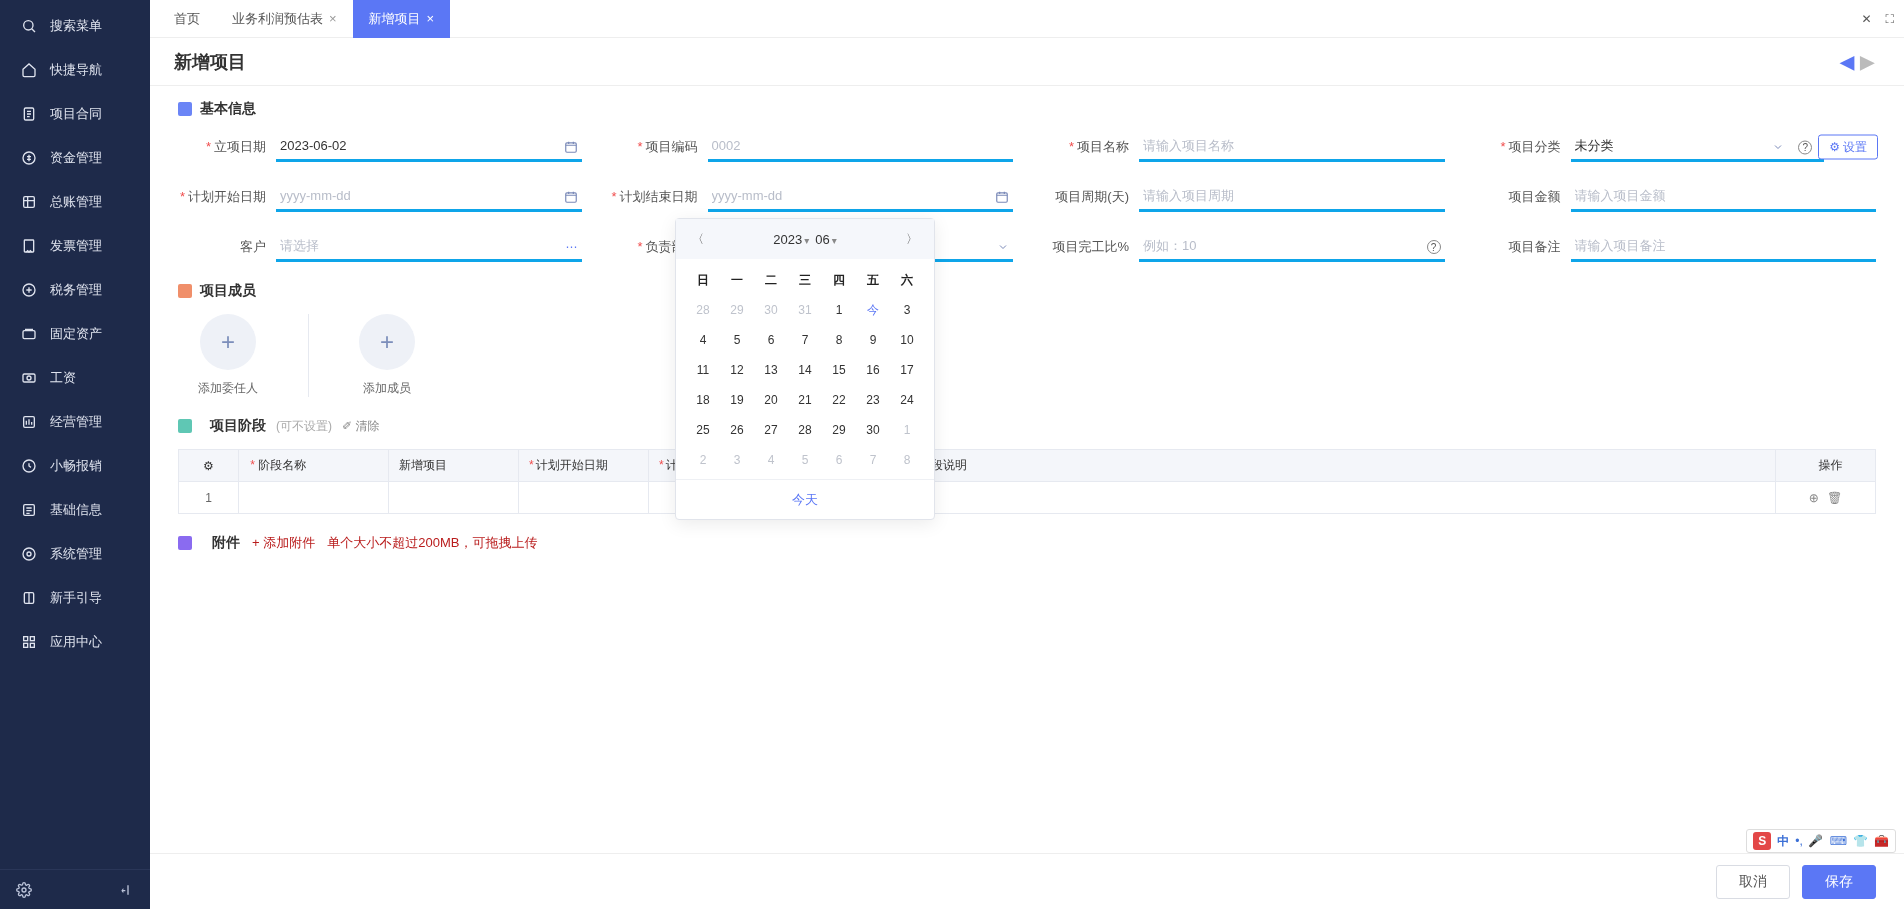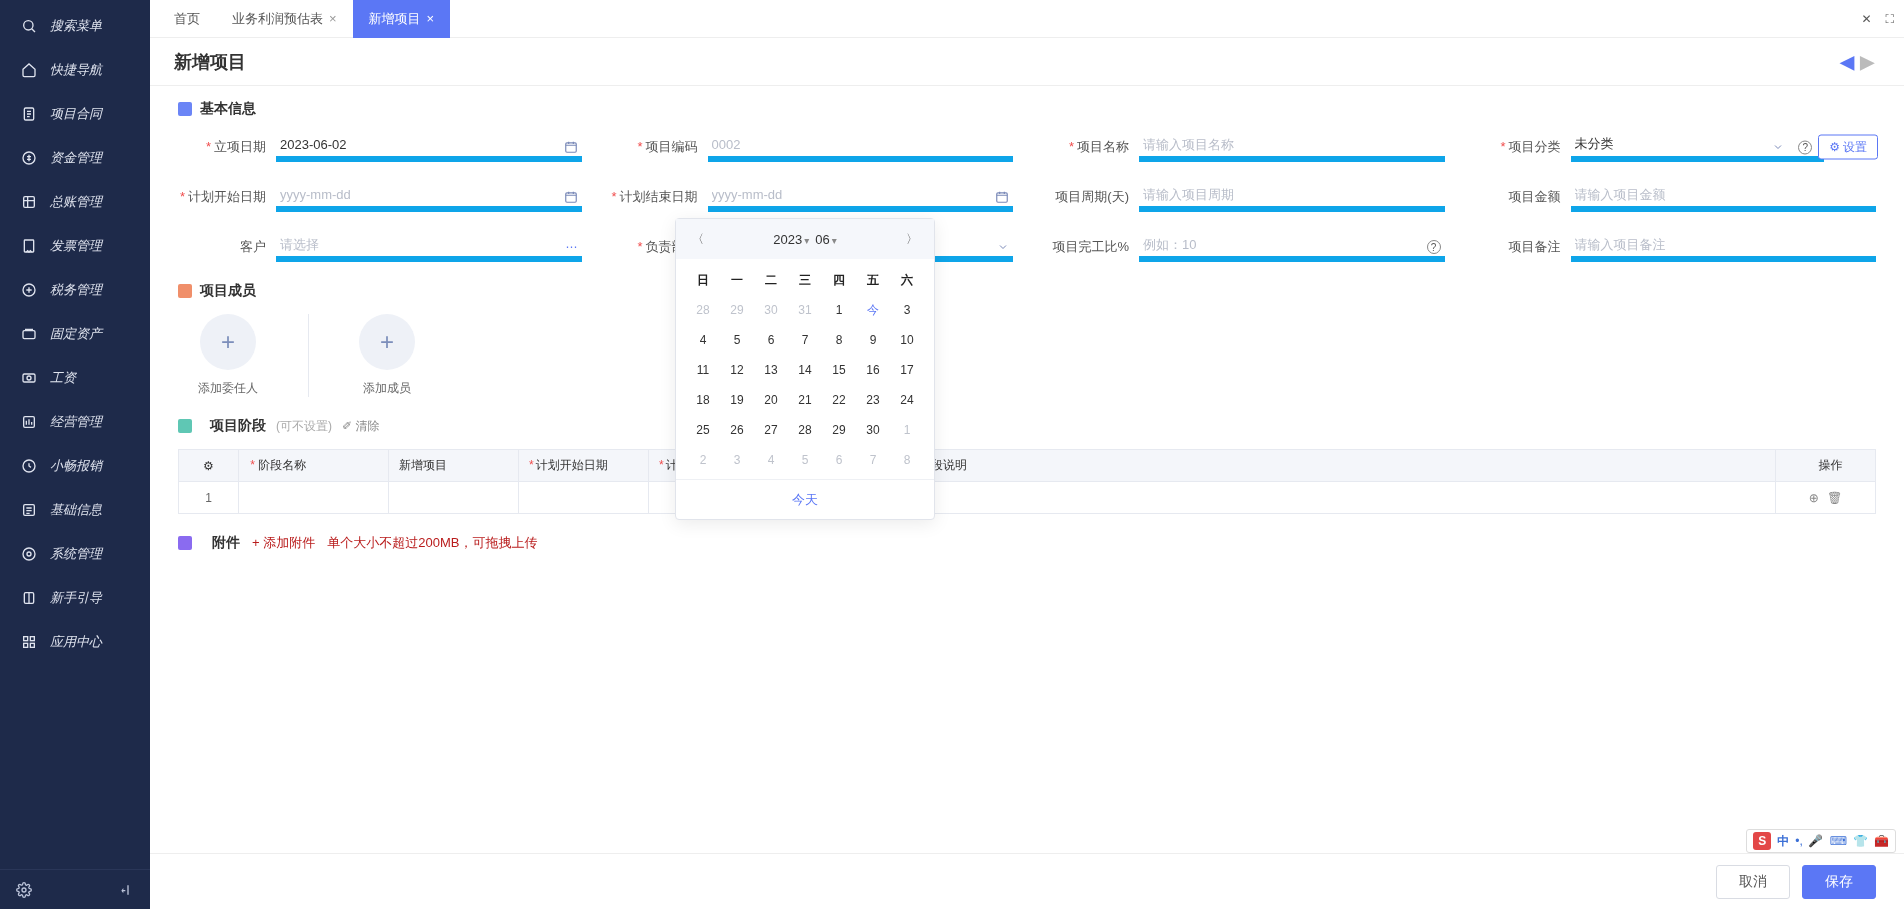--- a/index.html
+++ b/index.html
@@ -1,20 +1,20 @@
 <!DOCTYPE html>
 <html><head>
 <meta charset="utf-8">
 <style>
   * { box-sizing: border-box; margin: 0; padding: 0; }
   body { font-family: "Microsoft YaHei", Arial, sans-serif; font-size: 12px; color: #333; background: #fff; overflow: hidden; }
   .app { display: flex; width: 1904px; height: 909px; }
 
   
-  .sidebar { width: 150px; background: #1e2a4a; color: #dfe3ee; display: flex; flex-direction: column; font-style: italic; }
+  .sidebar { width: 150px; background: #1e2a4a; color: #dfe3ee; display: flex; flex-direction: column; }
   .sidebar-items { flex: 1; padding-top: 4px; }
   .sidebar-item { display: flex; align-items: center; height: 44px; padding-left: 20px; cursor: pointer; font-size: 13px; }
   .sidebar-item .nav-icon { width: 18px; height: 18px; margin-right: 12px; display: inline-flex; align-items: center; justify-content: center; }
   .sidebar-bottom { height: 40px; border-top: 1px solid #2a3658; display: flex; align-items: center; justify-content: space-between; padding: 0 16px; }
   .sidebar-bottom .gear, .sidebar-bottom .collapse { color: #bcc4da; cursor: pointer; }
 
   
   .main { flex: 1; display: flex; flex-direction: column; }
   .tabs-bar { height: 38px; display: flex; align-items: center; border-bottom: 1px solid #eee; padding-left: 8px; position: relative; }
   .tab { height: 38px; display: flex; align-items: center; padding: 0 16px; font-size: 13px; color: #555; cursor: pointer; }
@@ -31,21 +31,21 @@
 
   .section { margin-bottom: 20px; }
   .section-header { display: flex; align-items: center; font-size: 14px; font-weight: 600; color: #333; margin-bottom: 14px; }
   .section-icon { width: 14px; height: 14px; margin-right: 8px; border-radius: 2px; }
 
   .form-grid { display: grid; grid-template-columns: repeat(4, 1fr); gap: 20px 28px; }
   .form-item { display: flex; align-items: center; }
   .form-label { width: 98px; text-align: right; padding-right: 10px; color: #555; font-size: 13px; white-space: nowrap; }
   .form-label .req { color: #f04d4d; margin-right: 3px; }
   .form-control { flex: 1; position: relative; }
-  .form-input { width: 100%; height: 30px; border: none; border-bottom: 6px solid #0ea5e9; padding: 0 24px 0 4px; font-size: 13px; color: #333; outline: none; background: transparent; }
+  .form-input { width: 100%; height: 30px; border: none; border-bottom: 3px solid #0ea5e9; padding: 0 24px 0 4px; font-size: 13px; color: #333; outline: none; background: transparent; }
   .form-input::placeholder { color: #b8bdc9; }
   .input-icon { position: absolute; right: 4px; top: 50%; transform: translateY(-50%); color: #7a89b8; cursor: pointer; }
   .input-extra { position: absolute; right: -2px; top: 50%; transform: translateY(-50%); display:flex; align-items:center; gap:6px; }
   .setting-btn { border: 1px solid #5b77f5; color: #5b77f5; background: #fff; border-radius: 3px; padding: 3px 10px; font-size: 12px; cursor: pointer; }
   .help-icon { border:1px solid #888; border-radius:50%; width:14px; height:14px; display:inline-flex; align-items:center; justify-content:center; font-size:10px; color:#555; }
 
   
   .date-picker { position: absolute; z-index: 50; top: 218px; left: 675px; width: 260px; background: #fff; border: 1px solid #e1e4eb; border-radius: 4px; box-shadow: 0 4px 18px rgba(0,0,0,0.08); }
   .dp-header { height: 40px; background:#f5f7fb; display: flex; align-items: center; justify-content: center; gap: 6px; position:relative; }
   .dp-header .nav { position:absolute; top:50%; transform:translateY(-50%); padding:0 10px; color:#555; cursor:pointer; }

